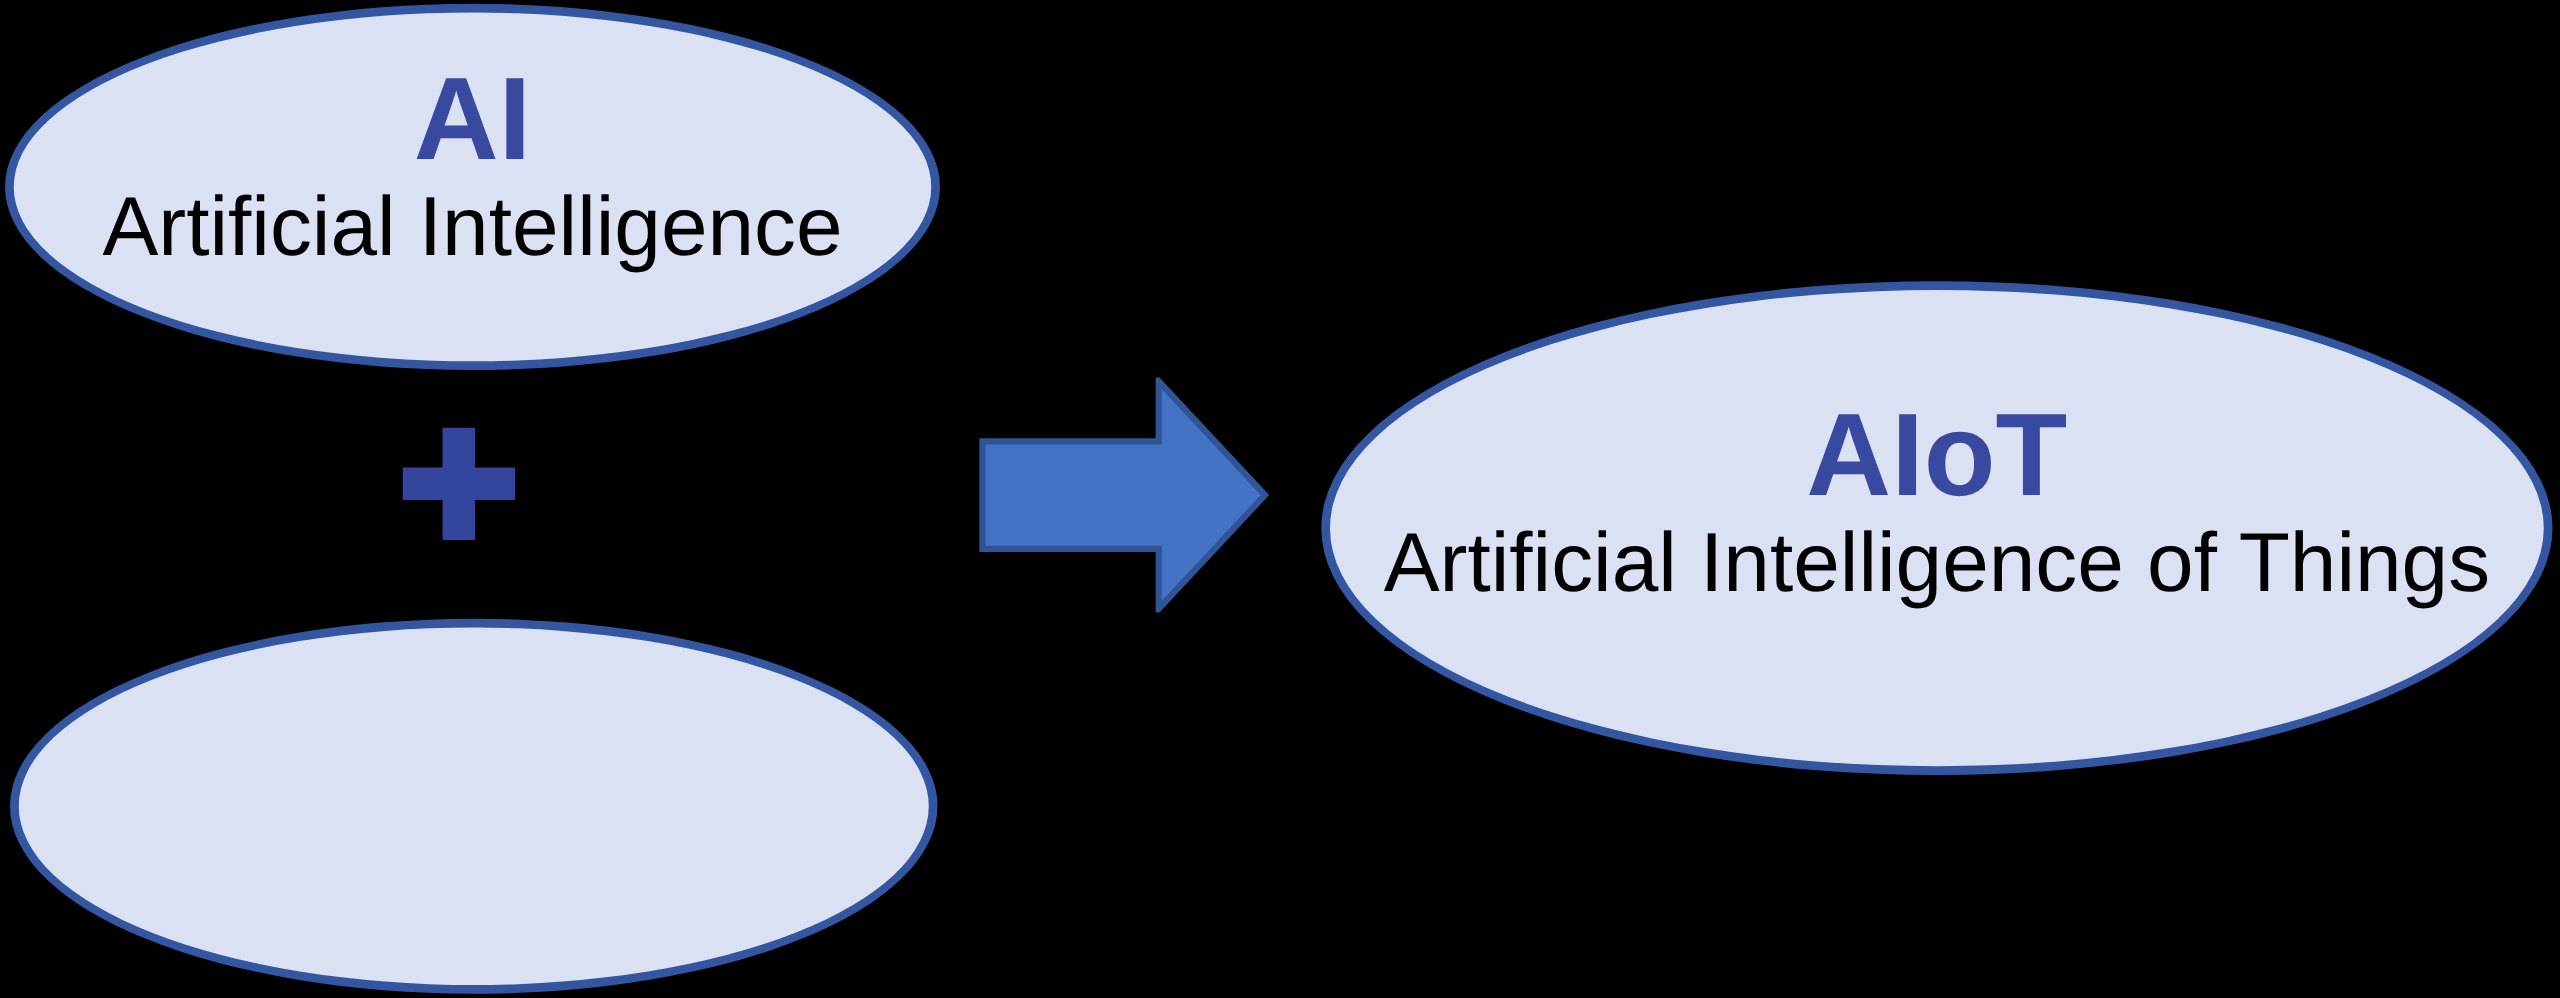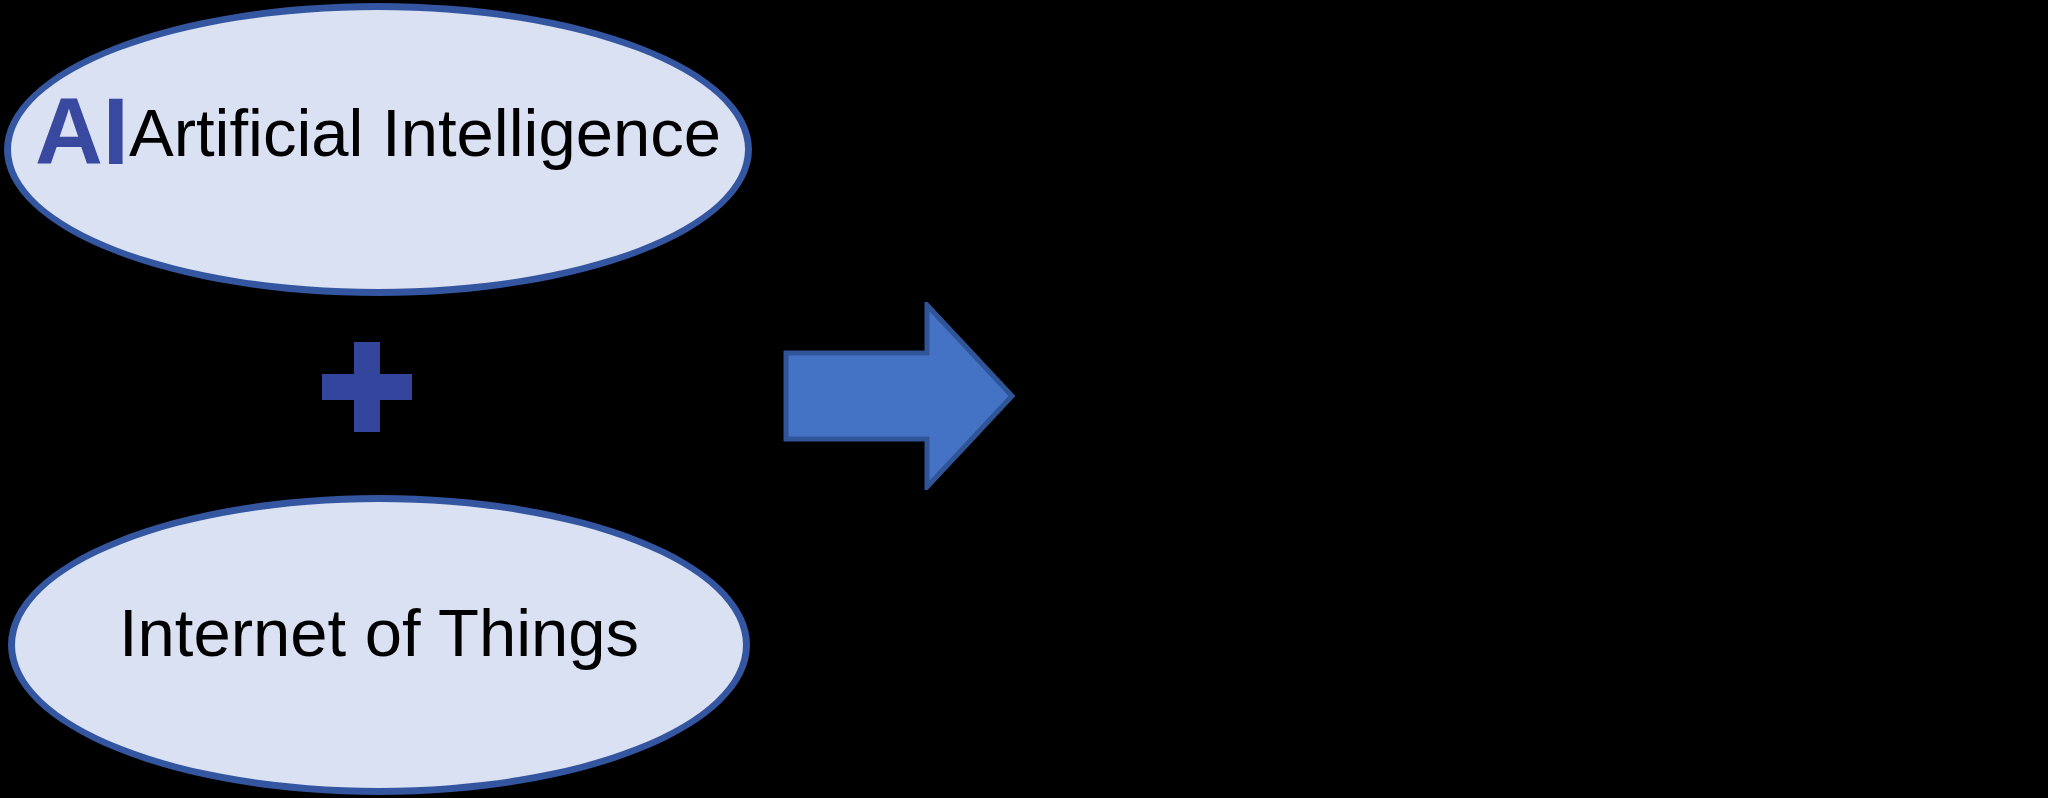--- a/index.html
+++ b/index.html
@@ -23,21 +23,21 @@
     background: var(--background);
     overflow: hidden;
   }
 
   .ellipse {
     position: absolute;
     background: var(--node-fill);
     border: 7px solid var(--node-border);
     border-radius: 50%;
     display: flex;
-    flex-direction: row;
+    flex-direction: column;
     align-items: center;
     justify-content: center;
     text-align: right;
   }
   .ellipse-ai   { left: 4px;    top: 3px;   width: 748px; height: 293px; padding-bottom: 34px; }
   .ellipse-iot  { left: 8px;    top: 495px; width: 742px; height: 300px; padding-bottom: 24px; }
   .ellipse-aiot { left: 1057px; top: 225px; width: 985px; height: 395px; padding-bottom: 42px; }
 
   .abbr {
     font-size: 94px;
@@ -88,23 +88,26 @@
     <div class="label">Artificial Intelligence</div>
   </div>
 
   <div class="plus-shape">
     <svg viewBox="0 0 90 90" aria-hidden="true">
       <path d="M32 0 H58 V32 H90 V58 H58 V90 H32 V58 H0 V32 H32 Z"></path>
     </svg>
   </div>
 
   <div class="ellipse ellipse-iot">
-    <div class="label">Internet of Things</div>
   </div>
 
   <div class="arrow-shape">
     <svg viewBox="0 0 232 188" aria-hidden="true">
       <polygon points="3,51 144,51 144,3 229,94 144,185 144,137 3,137"></polygon>
     </svg>
   </div>
 
+  <div class="ellipse ellipse-aiot">
+    <div class="abbr">AIoT</div>
+    <div class="label">Artificial Intelligence of Things</div>
+  </div>
 
 </div>
 
 </body></html>

